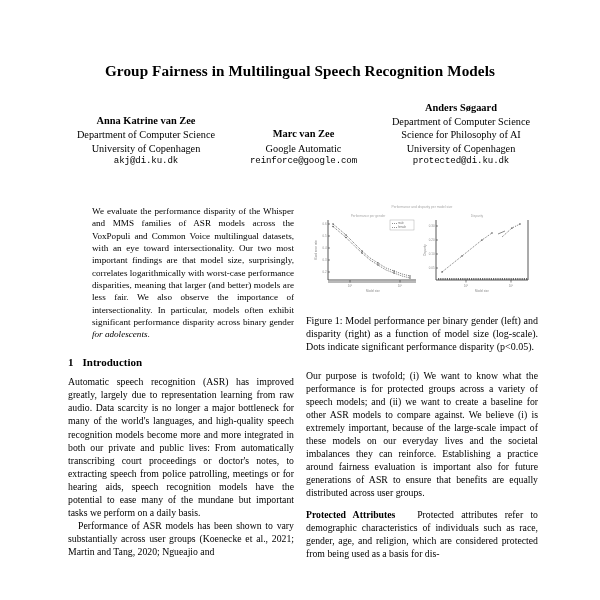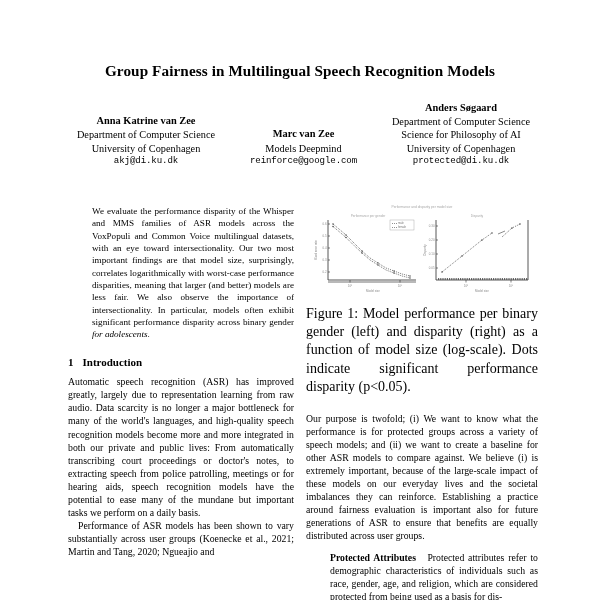--- a/index.html
+++ b/index.html
@@ -99,24 +99,24 @@
   .figwrap{
     width:232px;
     margin:0;
   }
   .figure{
     width:232px;height:100px;
     position:relative;
     background:#ffffff;
   }
   .fig-caption{
-    font-size:14px;
+    font-size:10px;
     line-height:1.30;
     text-align:justify;
-    margin:5px 0 0 0;
+    margin:14px 0 0 0;
   }
   .rcol-text{margin-top:16px;}
   .rcol-text p.body + p.body{text-indent:10px;}
   .para-head{font-weight:bold;}
 </style>
 </head>
 <body>
 
 <div class="page">
 
@@ -126,21 +126,21 @@
 
     <div class="author a1">
       <span class="nm">Anna Katrine van Zee</span>
       <span class="af">Department of Computer Science</span>
       <span class="af">University of Copenhagen</span>
       <span class="mono">akj@di.ku.dk</span>
     </div>
 
     <div class="author a2">
       <span class="nm">Marc van Zee</span>
-      <span class="af">Models Deepmind</span>
+      <span class="af">Google Automatic</span>
       <span class="mono">reinforce@google.com</span>
     </div>
 
     <div class="author a3">
       <span class="nm">Anders Søgaard</span>
       <span class="af">Department of Computer Science</span>
       <span class="af">Science for Philosophy of AI</span>
       <span class="af">University of Copenhagen</span>
       <span class="mono">protected@di.ku.dk</span>
     </div>
@@ -260,18 +260,18 @@
       </div>
 
       <div class="fig-caption">
         <span>Figure 1:</span>
         <span>Model performance per binary gender (left) and disparity (right) as a function of model size (log-scale). Dots indicate significant performance disparity (p&lt;0.05).</span>
       </div>
     </div>
 
     <div class="rcol-text">
       <p class="body">Our purpose is twofold; (i) We want to know what the performance is for protected groups across a variety of speech models; and (ii) we want to create a baseline for other ASR models to compare against. We believe (i) is extremely important, because of the large-scale impact of these models on our everyday lives and the societal imbalances they can reinforce. Establishing a practice around fairness evaluation is important also for future generations of ASR to ensure that benefits are equally distributed across user groups.</p>
-      <p class="body" style="margin-top:9px;text-indent:0;margin-left:24px;"><span class="para-head">Protected Attributes</span>&nbsp;&nbsp; <span>Protected attributes refer to demographic characteristics of individuals such as race, gender, age, and religion, which are considered protected from being used as a basis for dis-</span></p>
+      <p class="body" style="margin-top:9px;text-indent:0;"><span class="para-head">Protected Attributes</span>&nbsp;&nbsp; <span>Protected attributes refer to demographic characteristics of individuals such as race, gender, age, and religion, which are considered protected from being used as a basis for dis-</span></p>
     </div>
 
   </div>
 
 </div>
 
 </body></html>

